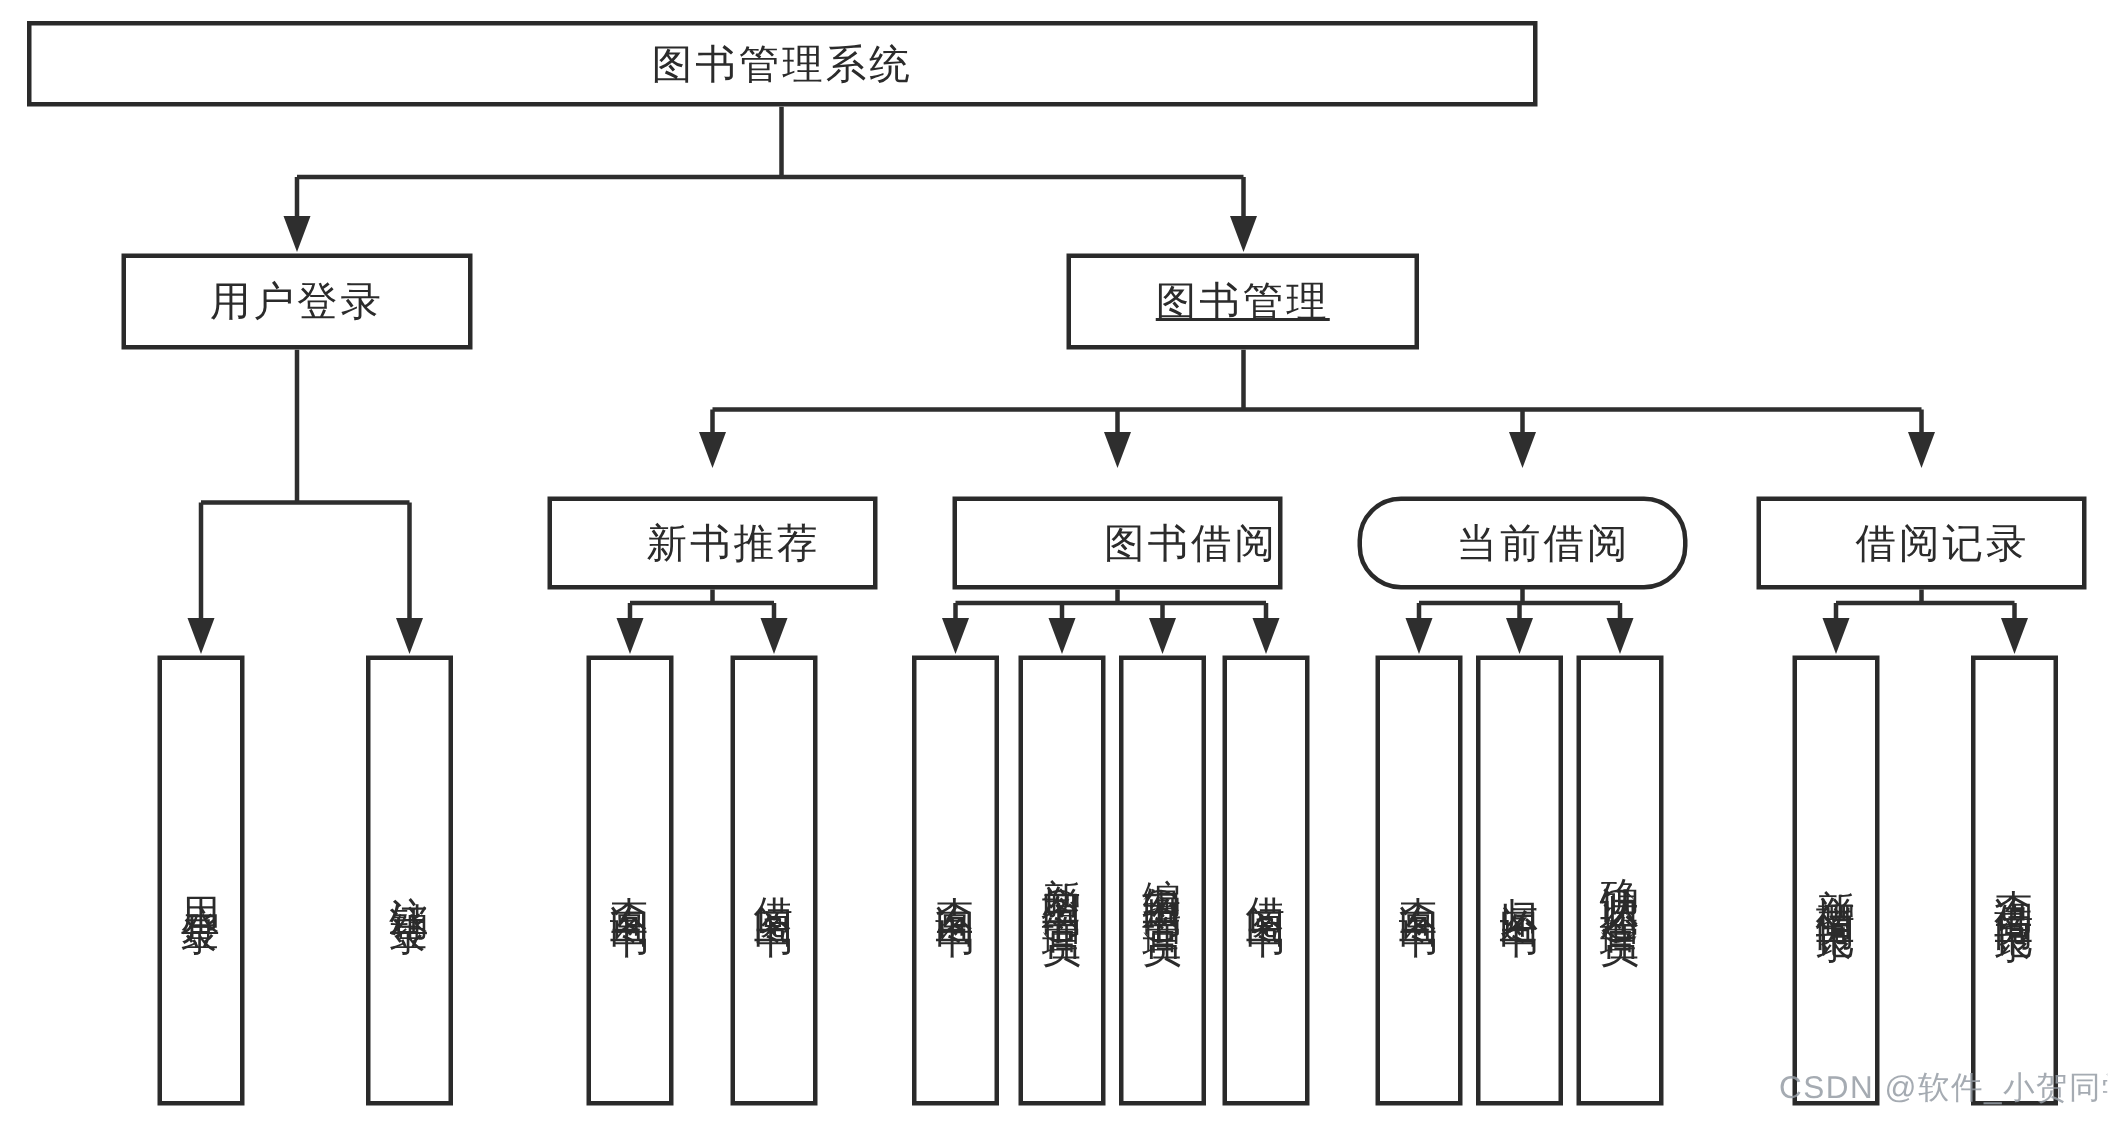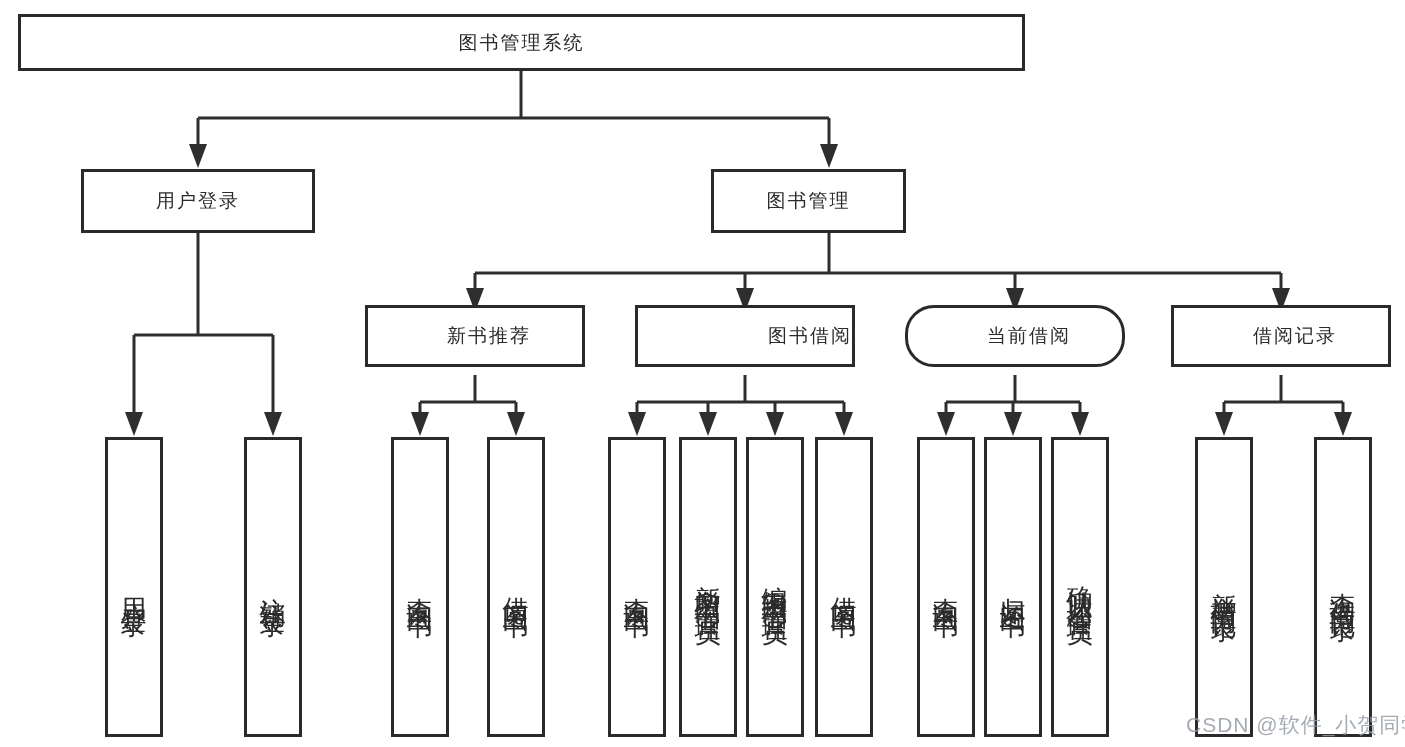--- a/index.html
+++ b/index.html
@@ -26,39 +26,39 @@
     box-sizing: border-box;
     border: 3px solid #2a2a2a;
     background: #ffffff;
     display: flex;
     align-items: center;
     justify-content: center;
     color: #2b2b2b;
     z-index: 1;
   }
   .h-label {
-    font-size: 19px;
+    font-size: 27px;
     letter-spacing: 2px;
     white-space: nowrap;
   }
   .v-label {
     writing-mode: vertical-rl;
     text-orientation: mixed;
     font-size: 26px;
     letter-spacing: 5px;
     line-height: 1;
     white-space: nowrap;
   }
   
   .n-root { left: 18px;  top: 14px;  width: 1007px; height: 57px; }
   
   .n-l2a  { left: 81px;  top: 169px; width: 234px; height: 64px; }
-  .n-l2b  { left: 711px; top: 169px; width: 195px; height: 64px; }
+  .n-l2b  { left: 711px; top: 169px; width: 235px; height: 64px; text-decoration: underline; }
   
-  .n-l3   { top: 305px; width: 220px; height: 62px; padding-left: 28px; }
+  .n-l3   { top: 331px; width: 220px; height: 62px; padding-left: 28px; }
   .n-l3a  { left: 365px; }
   .n-l3b  { left: 635px; justify-content: flex-end; }
   .n-l3c  { left: 905px; border-radius: 29px; }
   .n-l3d  { left: 1171px; justify-content: center; }
   
   .leaf   { top: 437px; width: 58px; height: 300px; }
   .n-g1c1 { left: 105px; }
   .n-g1c2 { left: 244px; }
   .n-g2c1 { left: 391px; }
   .n-g2c2 { left: 487px; }

